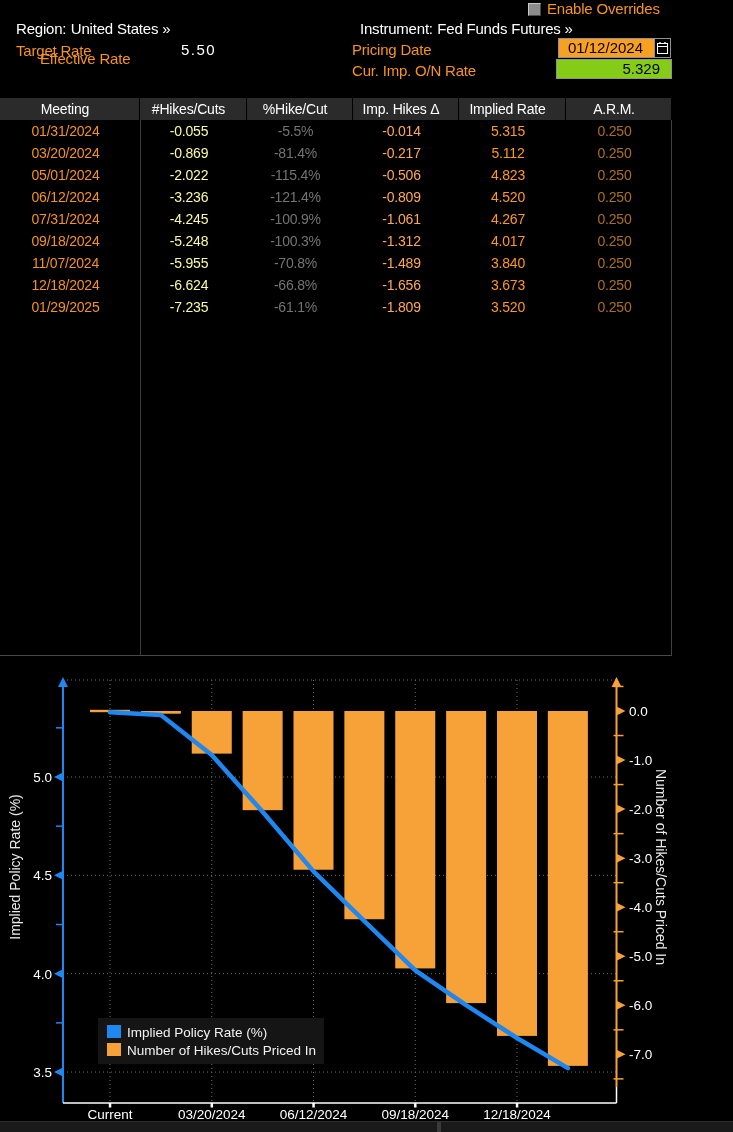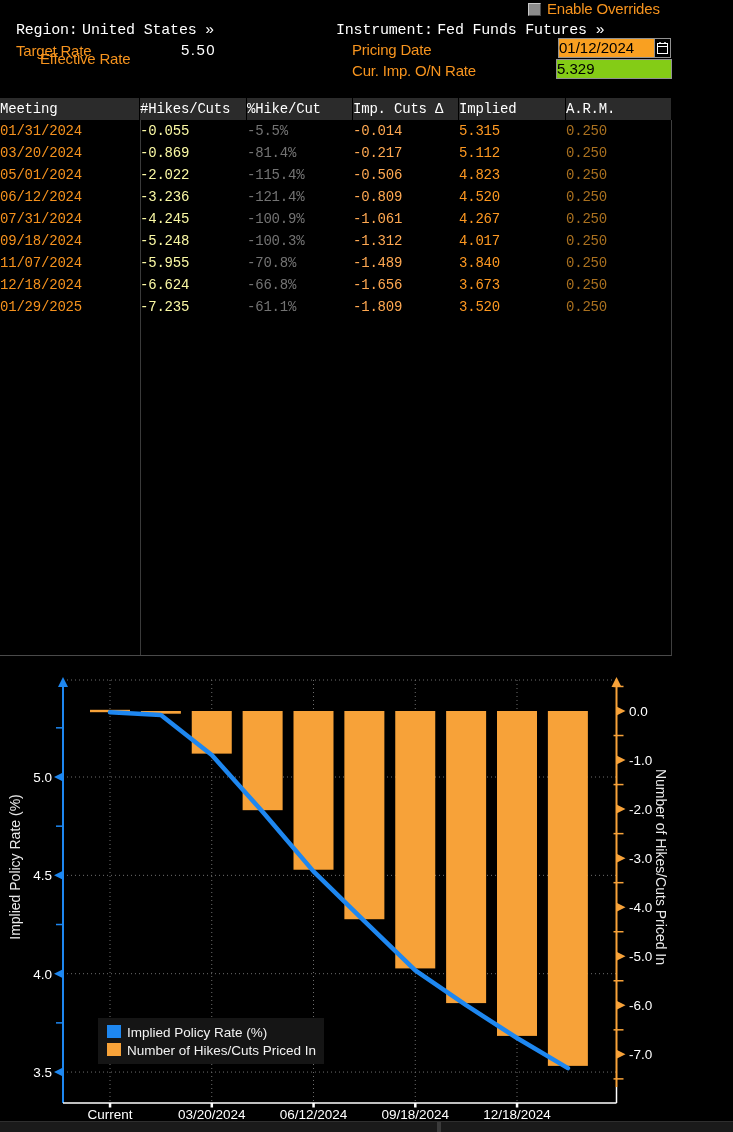--- a/index.html
+++ b/index.html
@@ -1,38 +1,38 @@
 <!DOCTYPE html>
 <html><head>
 <meta charset="utf-8">
 <style>
   html,body{margin:0;padding:0;background:#000;}
   body{width:733px;height:1132px;overflow:hidden;font-family:"Liberation Sans",sans-serif;}
   #screen{position:relative;width:733px;height:1132px;background:#000;}
   .abs{position:absolute;}
   .nw{white-space:nowrap;}
   .olbl{color:#f7941e;font-size:15px;letter-spacing:-0.2px;}
-  .wtxt{color:#ffffff;font-size:15px;letter-spacing:-0.2px;font-family:Liberation Mono, monospace;}
+  .wtxt{color:#ffffff;font-size:15px;letter-spacing:-0.2px;}
   .val{color:#ffffff;font-size:15px;letter-spacing:1.5px;}
   
   #ovr-box{left:528px;top:3px;width:11px;height:11px;background:#8c8c8c;
     border-top:1px solid #c9c9c9;border-left:1px solid #c9c9c9;
     border-right:1px solid #4a4a4a;border-bottom:1px solid #4a4a4a;cursor:pointer;}
   
-  .field{box-sizing:border-box;font-size:15px;color:#000;text-align:left;
-    padding-right:3px;line-height:18px;border:1px solid #919191;}
+  .field{box-sizing:border-box;font-size:15px;color:#000;text-align:right;
+    padding-right:11px;line-height:18px;border:1px solid #919191;}
   #pricing-date-input{left:558px;top:38px;width:97px;height:20px;background:#f9a021;}
   #cal-btn{left:654px;top:38px;width:17px;height:20px;background:#000;
     border:1px solid #919191;box-sizing:border-box;cursor:pointer;display:flex;
     align-items:center;justify-content:center;}
   #onrate-input{left:556px;top:59px;width:116px;height:20px;background:#84cc16;}
   
   #ratetable{left:0;top:98px;width:672px;font-size:14px;letter-spacing:-0.2px;}
   .trow{display:grid;grid-template-columns:140px 107px 106px 106px 107px 106px;height:22px;line-height:22px;}
-  .cell{text-align:left;padding-right:9px;overflow:hidden;font-family:Liberation Mono, monospace;}
+  .cell{text-align:center;padding-right:9px;overflow:hidden;}
   .thead .cell{background:#2b2b2b;color:#fff;border-right:1px solid #000;box-sizing:border-box;}
   .c0{color:#f6921e}.c1{color:#fbf9a4}.c2{color:#737373}.c3{color:#ffa851}.c4{color:#fd9821}.c5{color:#a9701f}
   
   #tframe{left:0;top:98px;width:672px;height:558px;border-right:1px solid #3f3f3f;
     border-bottom:1px solid #4a4a4a;box-sizing:border-box;pointer-events:none;}
   #tsep{left:140px;top:98px;width:1px;height:557px;background:#3a3a3a;}
   
   #chart-titlebar{left:0;top:656px;width:733px;height:21px;}
   #plot{position:absolute;left:0;top:677px;}
   
@@ -44,21 +44,21 @@
 
 <div id="screen">
 
   <div class="abs" id="ovr-box"></div>
   <div class="abs olbl nw" style="left:547px;top:0px;">Enable Overrides</div>
 
   <div class="abs nw" style="left:16px;top:20px;">
     <span class="wtxt">Region:</span>
     <span class="wtxt">United States »</span>
   </div>
-  <div class="abs nw" style="left:336px;top:20px;">
+  <div class="abs nw" style="left:360px;top:20px;">
     <span class="wtxt">Instrument:</span>
     <span class="wtxt">Fed Funds Futures »</span>
   </div>
 
   <div class="abs olbl nw" style="left:16px;top:42px;">Target Rate</div>
   <div class="abs val nw" style="left:181px;top:41px;">5.50</div>
 
   <div class="abs olbl nw" style="left:16px;top:50px;margin-left:24px;">Effective Rate</div>
   <div class="abs val nw" style="left:181px;top:62px;margin-top:43px;">5.33</div>
 
@@ -76,21 +76,21 @@
   <div class="abs olbl nw" style="left:352px;top:62px;">Cur. Imp. O/N Rate</div>
   <div class="abs field" id="onrate-input">5.329</div>
 
   <div class="abs" id="tframe"></div>
   <div class="abs" id="tsep"></div>
   <div class="abs" id="ratetable">
       <div class="trow thead">
         <div class="cell">Meeting</div>
         <div class="cell">#Hikes/Cuts</div>
         <div class="cell">%Hike/Cut</div>
-        <div class="cell">Imp. Cuts Δ</div>
+        <div class="cell">Imp. Hikes Δ</div>
         <div class="cell">Implied Rate</div>
         <div class="cell">A.R.M.</div>
       </div>
       <div class="trow">
         <div class="cell c0">01/31/2024</div>
         <div class="cell c1">-0.055</div>
         <div class="cell c2">-5.5%</div>
         <div class="cell c3">-0.014</div>
         <div class="cell c4">5.315</div>
         <div class="cell c5">0.250</div>

